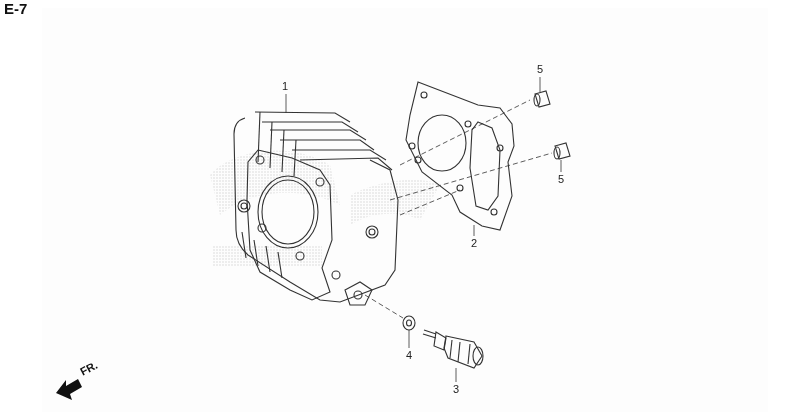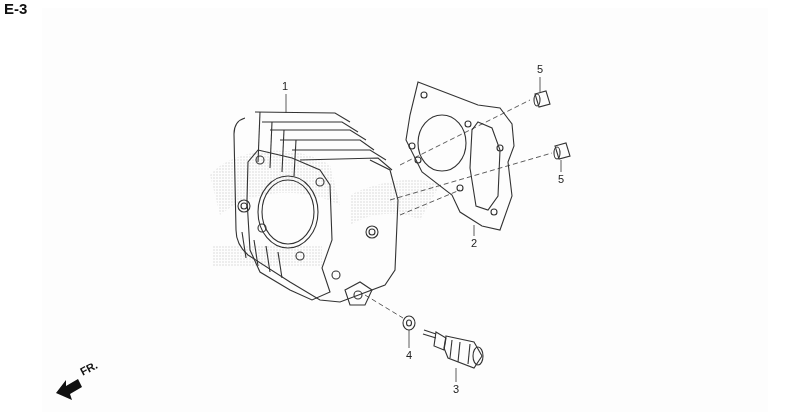--- a/index.html
+++ b/index.html
@@ -9,21 +9,21 @@
                   color:#111; letter-spacing:0px; }
   .panel { position:absolute; left:42px; top:8px; width:726px; height:404px; background:#fdfdfd; }
   svg.diagram { position:absolute; left:0; top:0; }
   .callout { position:absolute; font-size:11px; color:#222; }
   .fr-label { position:absolute; left:78px; top:367px; font-size:11px; font-weight:bold; color:#111;
               transform:rotate(-28deg); transform-origin:left top; }
 </style>
 </head>
 <body>
 
-<div class="section-code">E-3</div>
+<div class="section-code">E-7</div>
 
 <div class="panel"></div>
 
 <svg class="diagram" width="810" height="420" viewBox="0 0 810 420">
   <defs>
     <pattern id="dots" width="3" height="3" patternUnits="userSpaceOnUse">
       <circle cx="1" cy="1" r="0.7" fill="#cfcfcf"></circle>
     </pattern>
   </defs>
 

